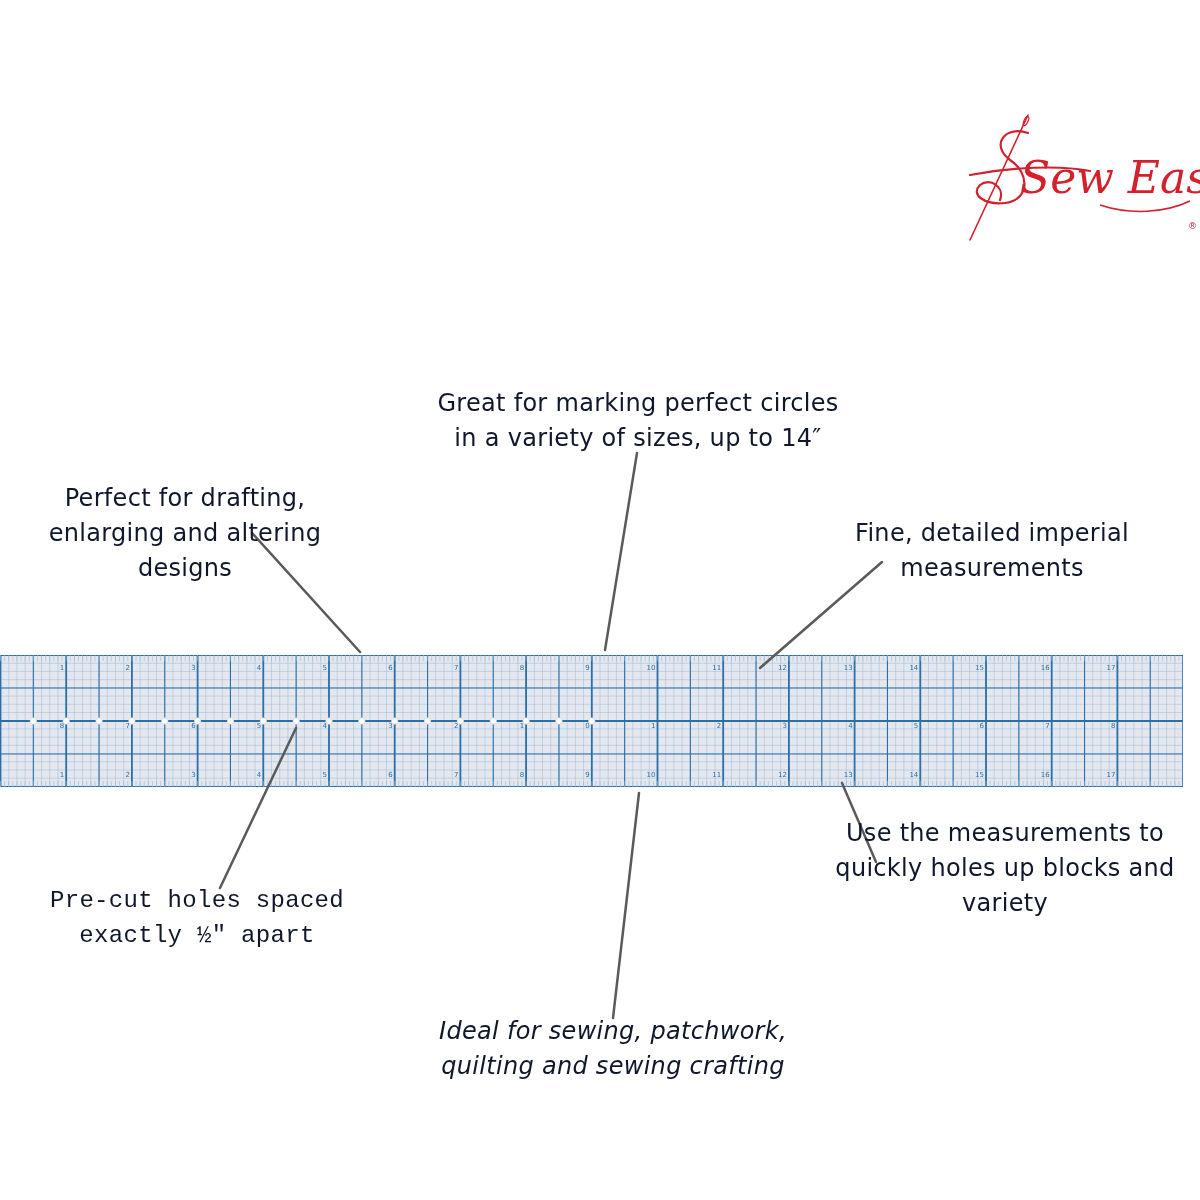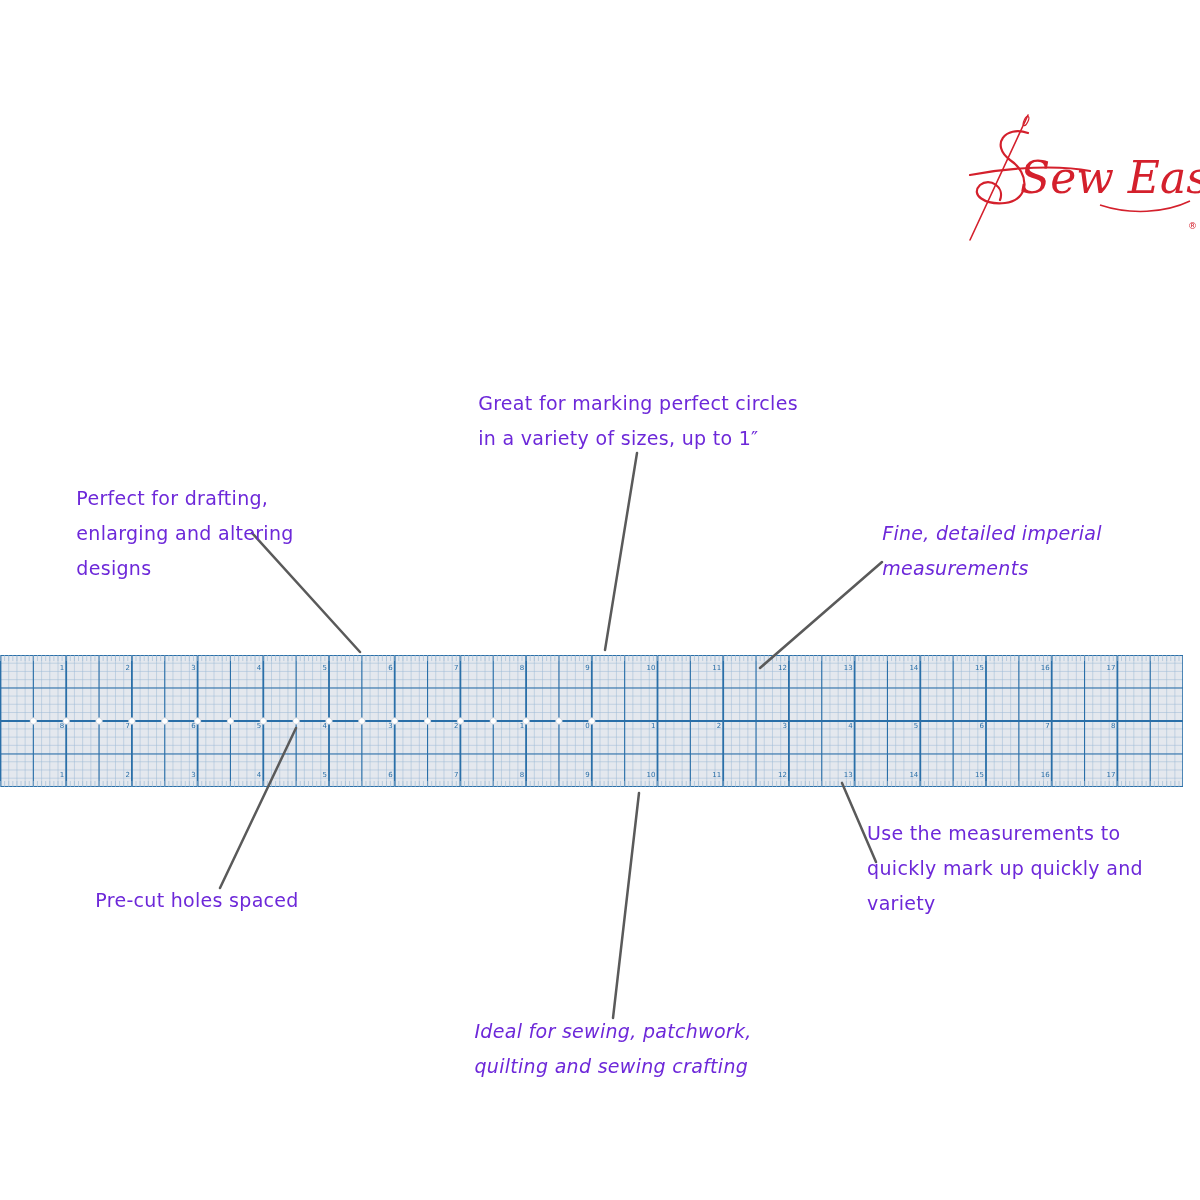--- a/index.html
+++ b/index.html
@@ -1,18 +1,18 @@
 <!DOCTYPE html>
 <html><head>
 <meta charset="utf-8">
 <style>
   html, body { margin:0; padding:0; }
   body { width:1200px; height:1200px; background:#ffffff; position:relative; overflow:hidden; font-family:"DejaVu Sans", sans-serif; }
   .logo { position:absolute; left:950px; top:105px; width:250px; height:150px; }
-  .callout { position:absolute; color:#6d28d9; font-family:"DejaVu Sans", sans-serif; font-size:19px; line-height:35px; text-align:left; letter-spacing:0.3px; white-space:nowrap; }
+  .callout { position:absolute; color:#0f172a; font-family:"DejaVu Sans", sans-serif; font-size:24px; line-height:35px; text-align:center; letter-spacing:0.3px; white-space:nowrap; }
   .callout span { display:block; }
   #lines { position:absolute; left:0; top:0; width:1200px; height:1200px; pointer-events:none; }
   #ruler { position:absolute; left:0; top:655px; width:1183px; height:132px; }
 </style>
 </head>
 <body>
 
 <svg class="logo" viewBox="0 0 250 150">
   <g fill="none" stroke="#d4202c" stroke-width="2.2" stroke-linecap="round">
 
@@ -885,40 +885,41 @@
     <line x1="637" y1="453" x2="605" y2="650"></line>
     <line x1="882" y1="562" x2="760" y2="668"></line>
     <line x1="296" y1="728" x2="220" y2="888"></line>
     <line x1="639" y1="793" x2="613" y2="1018"></line>
     <line x1="842" y1="783" x2="876" y2="862"></line>
   </g>
 </svg>
 
 <div class="callout" style="left:638px; top:386px; transform:translateX(-50%);">
   <span>Great for marking perfect circles</span>
-  <span>in a variety of sizes, up to 1″</span>
+  <span>in a variety of sizes, up to 14″</span>
 </div>
 
 <div class="callout" style="left:185px; top:481px; transform:translateX(-50%);">
   <span>Perfect for drafting,</span>
   <span>enlarging and altering</span>
   <span>designs</span>
 </div>
 
-<div class="callout" style="left:992px; top:516px; transform:translateX(-50%);font-style:italic;">
+<div class="callout" style="left:992px; top:516px; transform:translateX(-50%);">
   <span>Fine, detailed imperial</span>
   <span>measurements</span>
 </div>
 
-<div class="callout" style="left:197px; top:883px; transform:translateX(-50%);">
+<div class="callout" style="left:197px; top:883px; transform:translateX(-50%);font-family:Liberation Mono, monospace;">
   <span>Pre-cut holes spaced</span>
+  <span>exactly ½″ apart</span>
 </div>
 
 <div class="callout" style="left:1005px; top:816px; transform:translateX(-50%);">
   <span>Use the measurements to</span>
-  <span>quickly mark up quickly and</span>
+  <span>quickly holes up blocks and</span>
   <span>variety</span>
 </div>
 
 <div class="callout" style="left:613px; top:1014px; transform:translateX(-50%);font-style:italic;">
   <span>Ideal for sewing, patchwork,</span>
   <span>quilting and sewing crafting</span>
 </div>
 
 </body></html>

